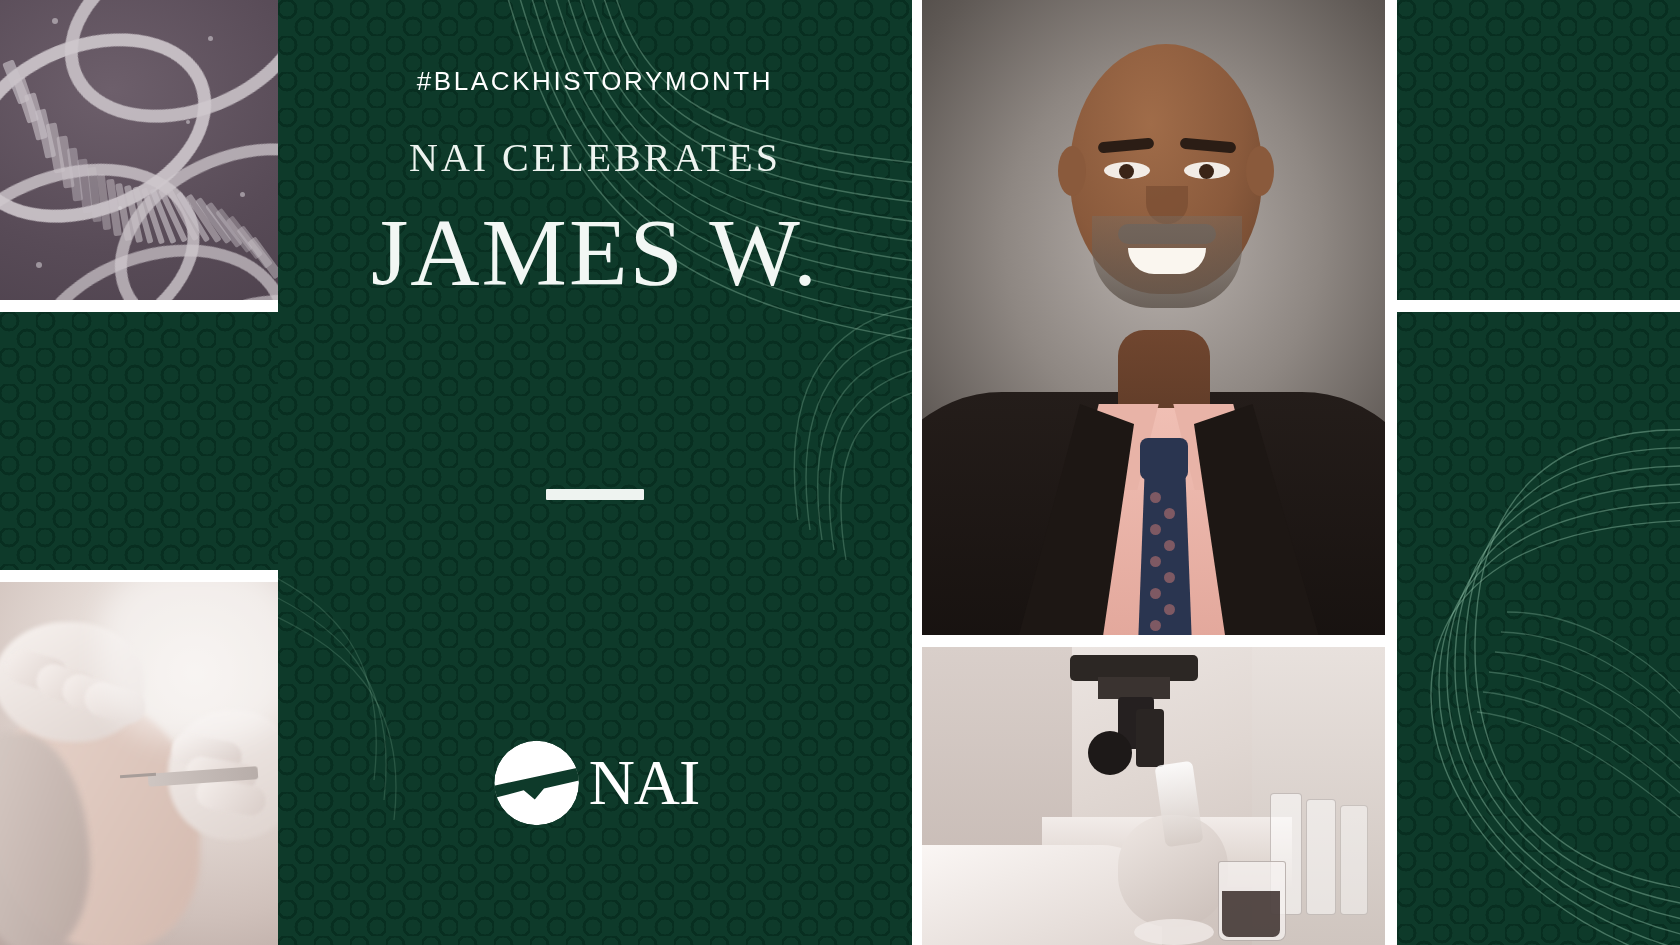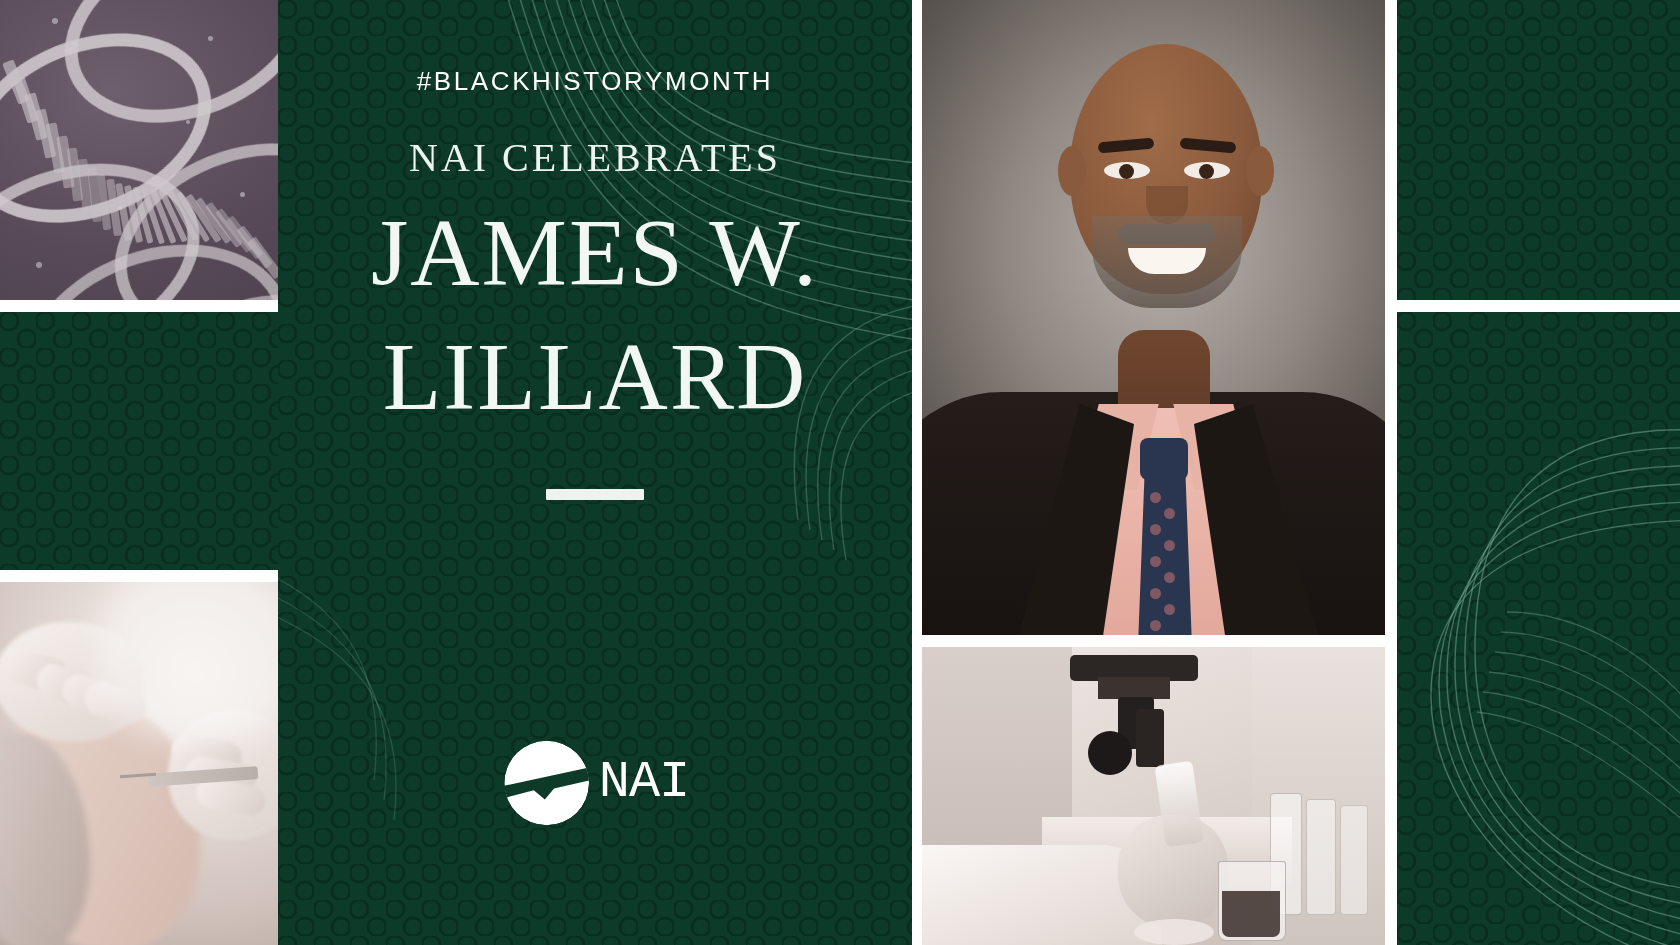--- a/index.html
+++ b/index.html
@@ -75,22 +75,22 @@
   #rule{position:absolute;left:50%;transform:translateX(-50%);top:489px;
         width:98px;height:11px;background:#eef3f0;border-radius:1px;}
 
   #blurb{top:516px;font-size:29.5px;line-height:50px;font-weight:400;color:#f4f8f6;
          padding:0 30px;}
 
   
   #logo{position:absolute;left:50%;transform:translateX(-50%);top:737px;
         display:flex;align-items:center;gap:6px;}
   .mark{position:relative;width:92px;height:92px;}
-  .nai-word{font-size:52px;line-height:78px;font-weight:300;color:#ffffff;
-            letter-spacing:-1px;font-family:Liberation Mono, monospace;}
+  .nai-word{font-size:64px;line-height:78px;font-weight:300;color:#ffffff;
+            letter-spacing:-1px;font-family:Liberation Serif, serif;}
 </style>
 </head>
 <body>
 
 <div class="stage">
 
   <div class="panel" id="dna">
     <div class="ph dna-bg"></div>
     <div class="ph" id="dnaArt">
         <div class="helix" style="left: -40px; top: 40px; width: 230px; height: 150px; border-width: 13px; transform: rotate(-22deg); opacity: 0.9; border-radius: 50%;"></div>
@@ -184,21 +184,20 @@
         <path d="M-40,600 C72,644 130,700 116,820"></path>
       </g>
     </svg>
 
     <div class="ctxt" id="hashtag">#BLACKHISTORYMONTH</div>
 
     <div class="ctxt bigname" id="name1">JAMES W.</div>
 
     <div class="ctxt" id="celebrates">NAI CELEBRATES</div>
 
-    <div class="ctxt bigname" id="name2">LILLARD</div>
 
     <div id="rule"></div>
 
 
     <div id="logo">
       <div class="mark">
         <svg viewBox="0 0 100 100" width="92" height="92">
           <defs>
             <clipPath id="cc">
                 <circle cx="50" cy="50" r="46"></circle>

